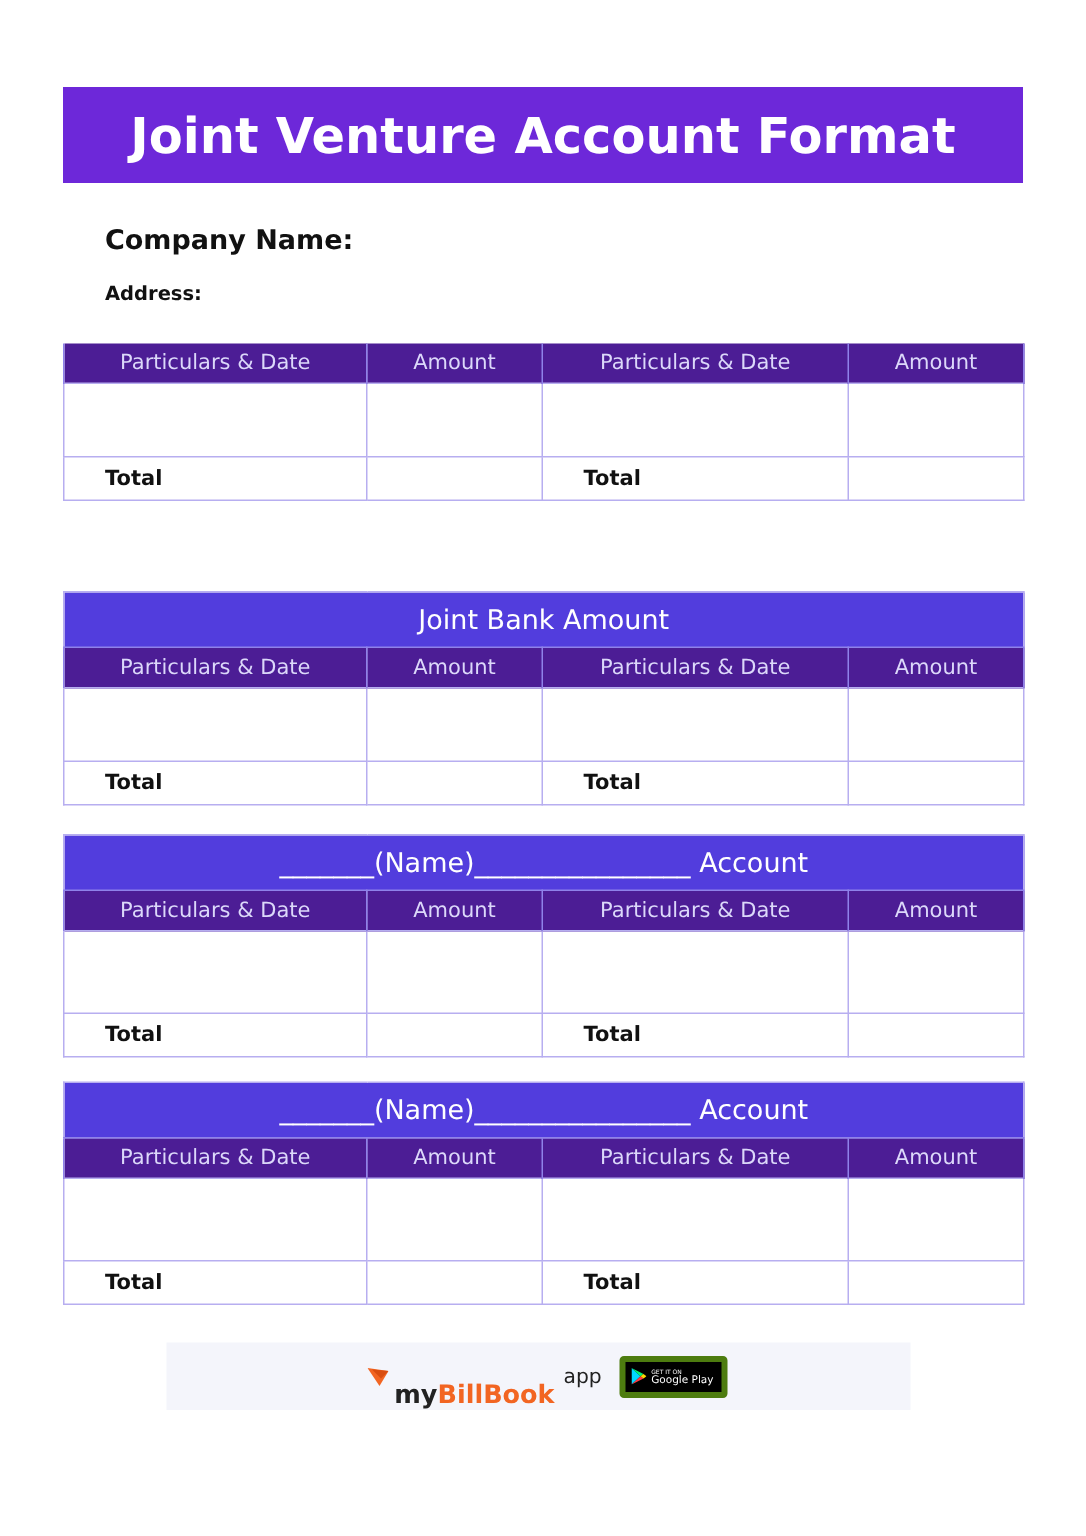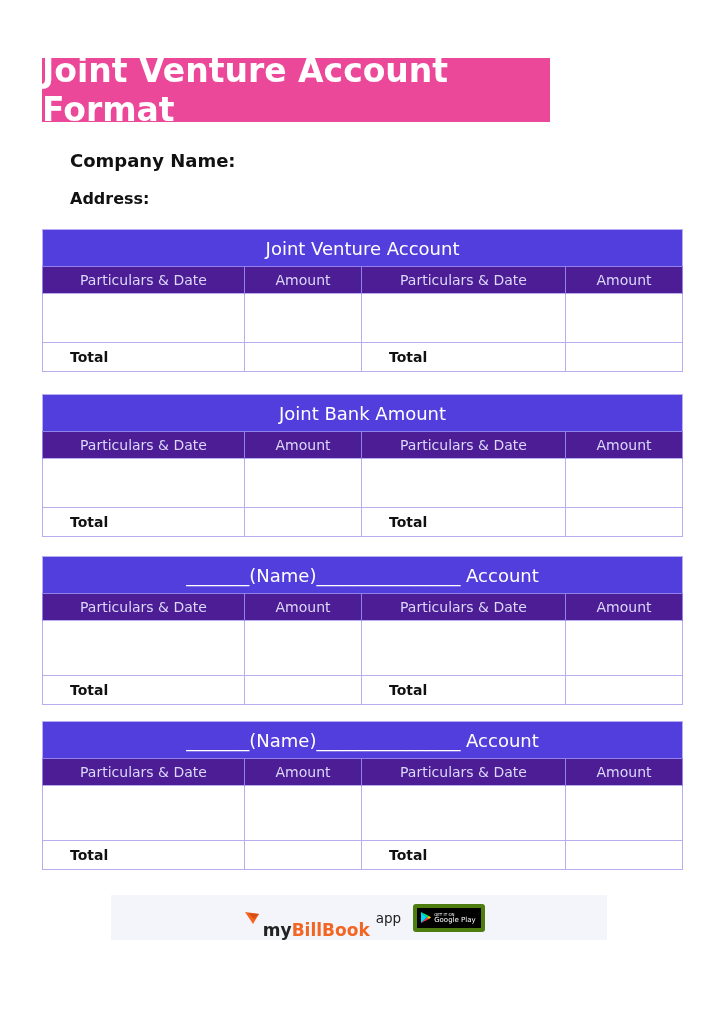--- a/index.html
+++ b/index.html
@@ -2,26 +2,26 @@
 <html><head>
 <meta charset="utf-8">
 <style>
   html, body { margin:0; padding:0; }
   body {
     width:724px; height:1024px; background:#ffffff; position:relative;
     font-family:"DejaVu Sans", "Liberation Sans", sans-serif; color:#111;
     overflow:hidden;
   }
   .title-bar {
-    position:absolute; left:42px; top:58px; width:508px; height:64px;
-    background:#ec4899; color:#fff; display:flex; align-items:center; justify-content:center;
+    position:absolute; left:42px; top:58px; width:640px; height:64px;
+    background:#6d28d9; color:#fff; display:flex; align-items:center; justify-content:center;
     font-size:33px; font-weight:bold; letter-spacing:0px;
   }
   .company { position:absolute; left:70px; top:150px; font-size:18px; font-weight:bold; }
-  .address { position:absolute; left:70px; top:189px; font-size:16px; font-weight:bold; }
+  .address { position:absolute; left:70px; top:189px; font-size:13px; font-weight:bold; }
 
   table.acct {
     position:absolute; left:42px; width:640px; border-collapse:collapse; table-layout:fixed;
   }
   table.acct td, table.acct th { border:1px solid #b7aef0; padding:0; }
   .acct .caption-row th {
     background:#523ddd; color:#fff; font-size:18px; font-weight:normal;
     height:36px; border-bottom:1px solid #8f82ea;
   }
   .acct .head-row th {
@@ -55,23 +55,20 @@
 <div class="address">Address:</div>
 
 <table class="acct" style="top:229px;">
   <colgroup>
       <col style="width:202px">
       <col style="width:117px">
       <col style="width:204px">
       <col style="width:117px">
     </colgroup>
   <tbody>
-      <tr class="caption-row">
-        <th colspan="4">Joint Venture Account</th>
-      </tr>
   <tr class="head-row">
     <th>Particulars &amp; Date</th>
     <th>Amount</th>
     <th>Particulars &amp; Date</th>
     <th>Amount</th>
   </tr>
   <tr class="body-row">
     <td></td>
         <td></td>
     <td></td>

